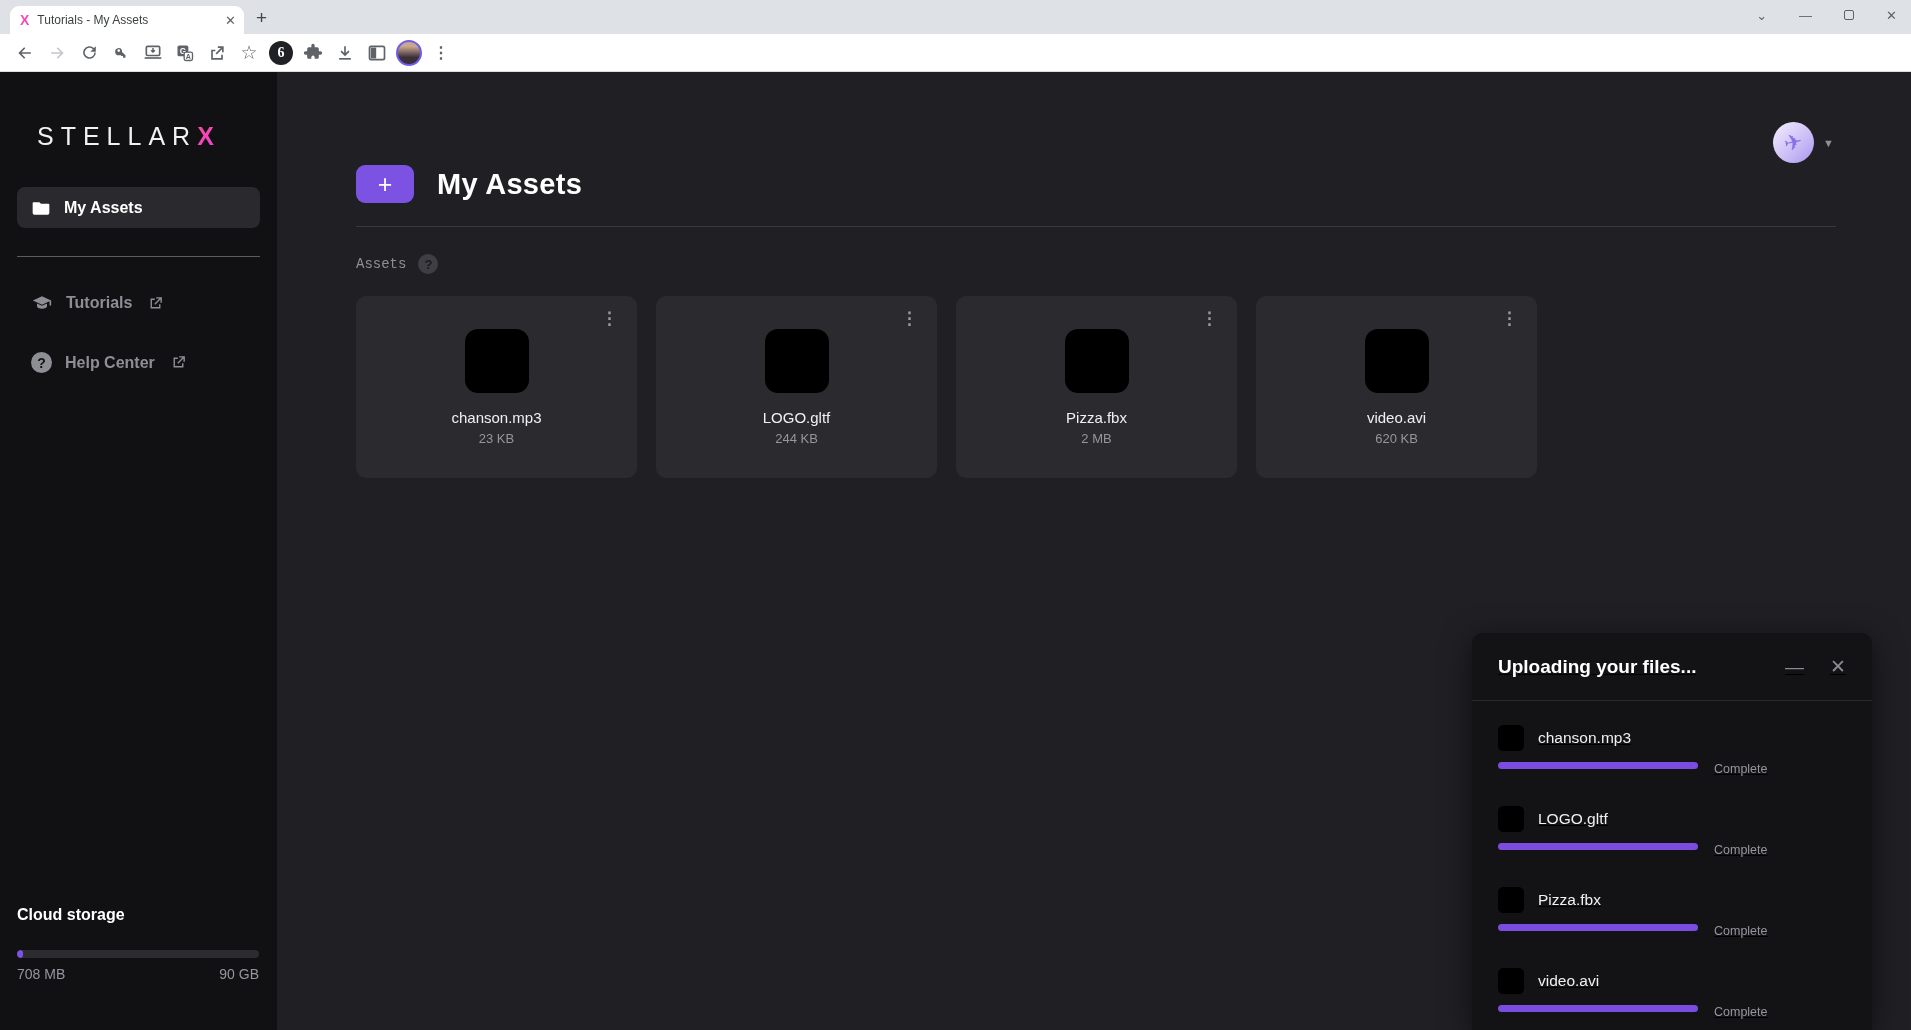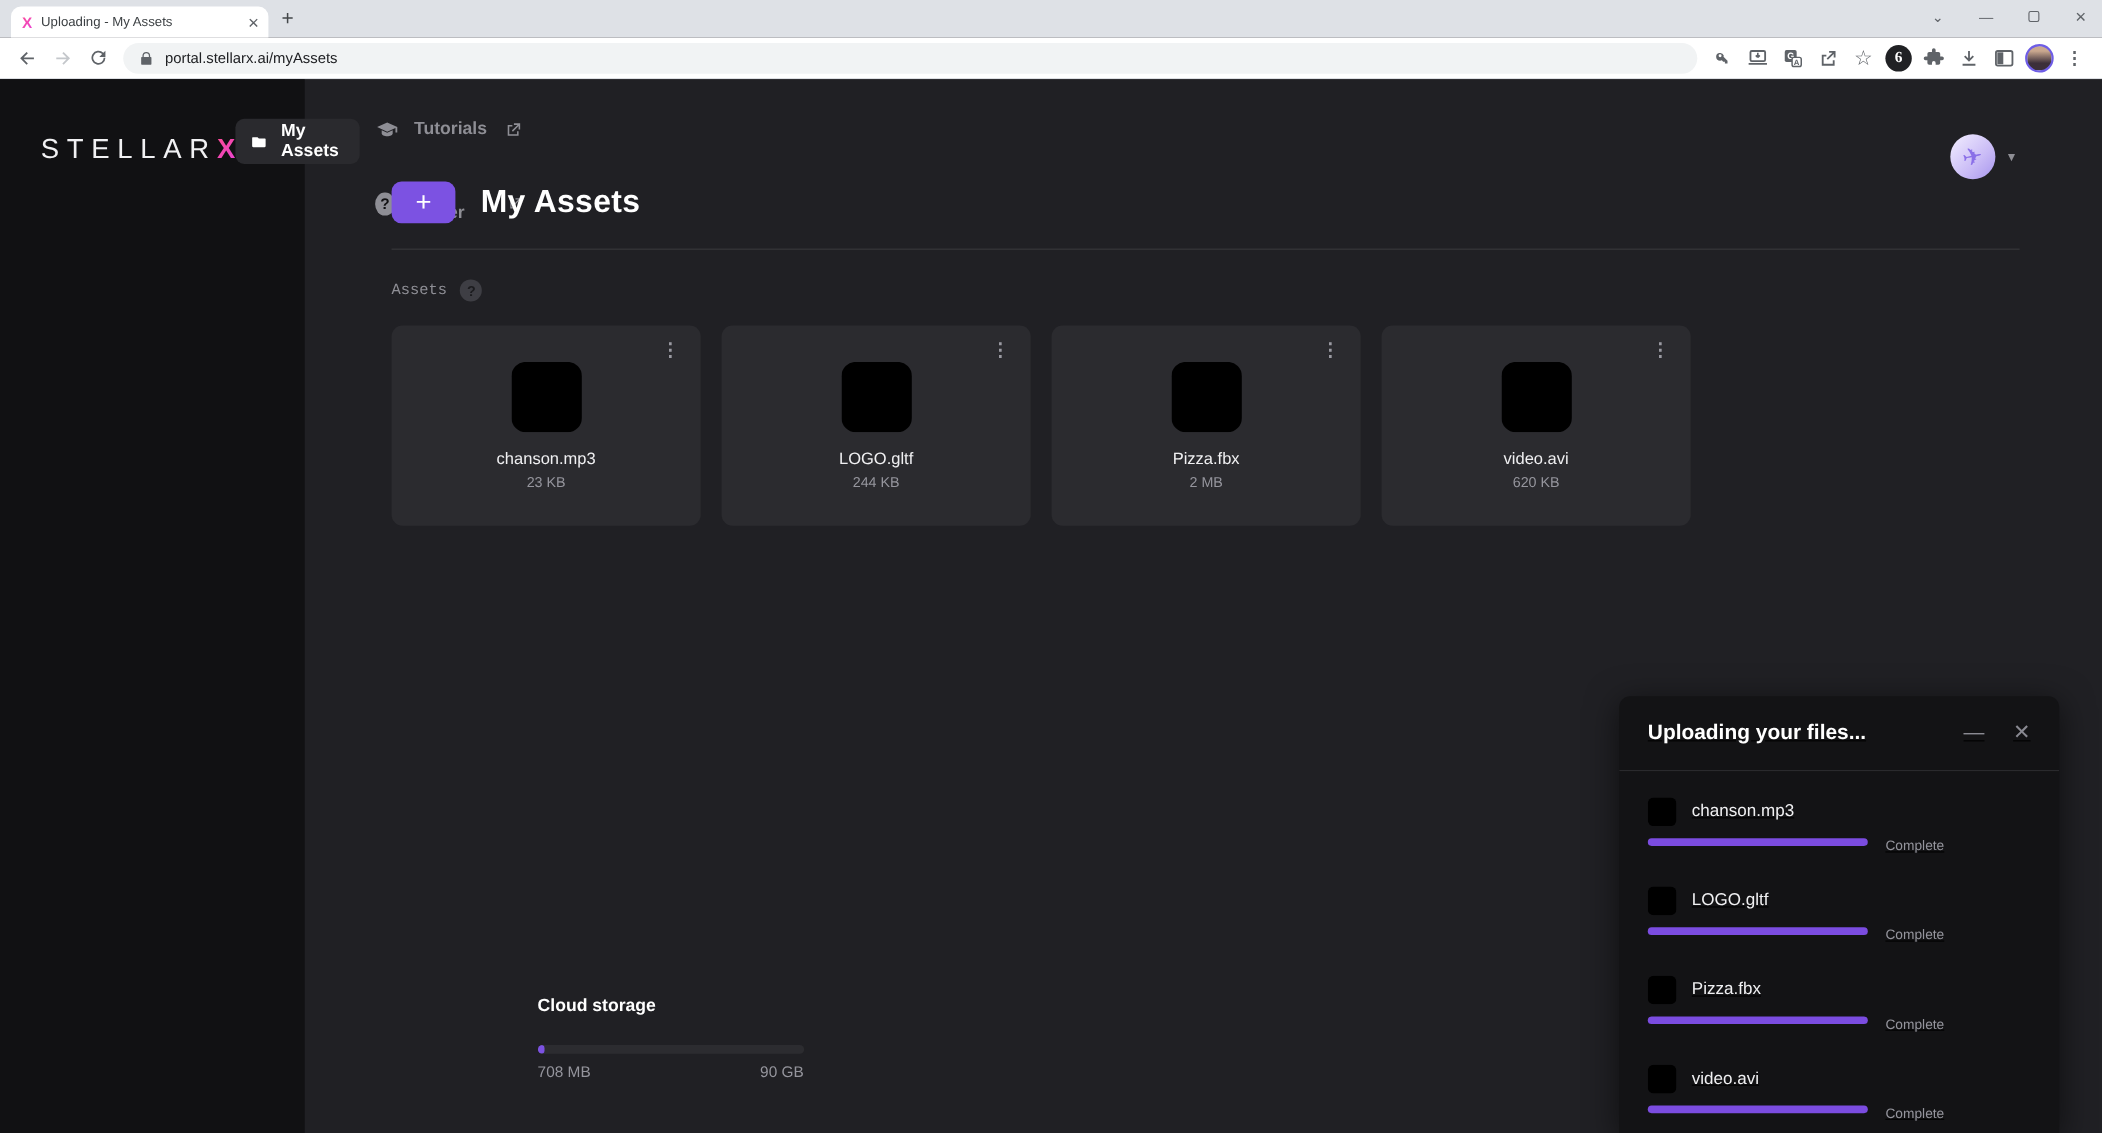--- a/index.html
+++ b/index.html
@@ -22,21 +22,21 @@
   .tb-btn { width:30px; height:30px; display:flex; align-items:center; justify-content:center; border-radius:50%; cursor:pointer; flex:0 0 auto; }
   .omnibox { flex:1; height:28px; background:#f1f3f4; border-radius:14px; display:flex; align-items:center; padding:0 14px; gap:10px; margin:0 6px; }
   .url { font-size:13.5px; color:#202124; }
   .ext-badge { width:24px; height:24px; border-radius:50%; background:#202124; color:#fff; font-family:"Liberation Serif",serif; font-size:14px; font-weight:bold; display:flex; align-items:center; justify-content:center; }
   .tb-avatar { width:26px; height:26px; border-radius:50%; border:2px solid #6e5de6; background:linear-gradient(180deg,#caa88f 20%,#3c2f3a 70%); }
   .kebab-v { color:#5f6368; font-size:16px; font-weight:bold; }
 
   
   .page { flex:1; display:flex; position:relative; background:#202024; }
 
-  .sidebar { width:277px; background:#111113; display:flex; padding:0 17px; flex:0 0 auto; }
+  .sidebar { width:277px; background:#111113; display:flex; flex-direction:column; padding:0 17px; flex:0 0 auto; }
   .logo { margin:50px 0 0 20px; font-size:25px; letter-spacing:7px; font-weight:300; color:#f1f1f3; white-space:nowrap; }
   .logo .logo-mark { font-size:25px; letter-spacing:0; font-weight:600; }
   .nav { margin-top:36px; display:flex; flex-direction:column; gap:14px; }
   .nav-item { height:41px; display:flex; align-items:center; gap:13px; padding:0 14px; border-radius:8px; font-size:16px; font-weight:bold; color:#8e8e95; cursor:pointer; }
   .nav-item.active { background:#2a2a2e; color:#fff; }
   .side-divider { margin-top:28px; height:1px; background:#5c5c60; }
   .side-links { margin-top:36px; display:flex; flex-direction:column; gap:39px; }
   .side-link { display:flex; align-items:center; gap:13px; padding:0 14px; font-size:16px; font-weight:bold; color:#8e8e95; cursor:pointer; }
   .qmark { width:21px; height:21px; border-radius:50%; background:#8e8e95; color:#111113; font-size:14px; font-weight:bold; display:flex; align-items:center; justify-content:center; }
   .ext-arrow { margin-left:2px; }
@@ -101,21 +101,21 @@
       <text class="fi-label" x="33" y="41" text-anchor="middle">3D</text>
     </g>
   </defs>
 </svg>
 
 <div class="browser">
 
   <div class="tabstrip">
     <div class="tab">
       <span class="favicon logo-mark">X</span>
-      <span class="tab-title">Uploading - My Assets</span>
+      <span class="tab-title">Tutorials - My Assets</span>
       <span class="tab-close">✕</span>
     </div>
     <span class="newtab">+</span>
     <div class="win-controls">
       <span>⌄</span>
       <span>—</span>
       <span class="wc-restore"></span>
       <span>✕</span>
     </div>
   </div>
@@ -129,26 +129,20 @@
     <span class="tb-btn">
       <svg width="20" height="20" viewBox="0 0 24 24">
           <path d="M5 11h11.2l-4.6-4.6L13 5l7 7-7 7-1.4-1.4 4.6-4.6H5z" fill="#c4c7cb"></path>
         </svg>
     </span>
     <span class="tb-btn">
       <svg width="19" height="19" viewBox="0 0 24 24">
           <path d="M17.65 6.35A8 8 0 1 0 20 12h-2a6 6 0 1 1-1.76-4.24L13 11h7V4l-2.35 2.35z" fill="#5f6368"></path>
         </svg>
     </span>
-    <div class="omnibox">
-      <svg width="14" height="14" viewBox="0 0 24 24">
-          <path d="M6 10V8a6 6 0 1 1 12 0v2h1a1 1 0 0 1 1 1v10a1 1 0 0 1-1 1H5a1 1 0 0 1-1-1V11a1 1 0 0 1 1-1h1zm2 0h8V8a4 4 0 0 0-8 0v2z" fill="#5f6368"></path>
-        </svg>
-      <span class="url">portal.stellarx.ai/myAssets</span>
-    </div>
     <span class="tb-btn">
       <svg width="19" height="19" viewBox="0 0 24 24">
           <path d="M12.7 9.5a4.5 4.5 0 1 0-4.2 6 4.4 4.4 0 0 0 2-.5l1.5 1.5h2v2h3v-3l-4.6-4.6c.2-.4.3-.9.3-1.4zM8.5 11.3a1.7 1.7 0 1 1 0-3.4 1.7 1.7 0 0 1 0 3.4z" fill="#5f6368"></path>
         </svg>
     </span>
     <span class="tb-btn">
       <svg width="20" height="20" viewBox="0 0 24 24">
           <rect x="4" y="4" width="16" height="11" rx="1.5" fill="none" stroke="#5f6368" stroke-width="2"></rect>
           <path d="M12 6v5m0 0-2.2-2.2M12 11l2.2-2.2" stroke="#5f6368" stroke-width="1.8" fill="none"></path>
           <path d="M2 17h20v2H2z" fill="#5f6368"></path>

